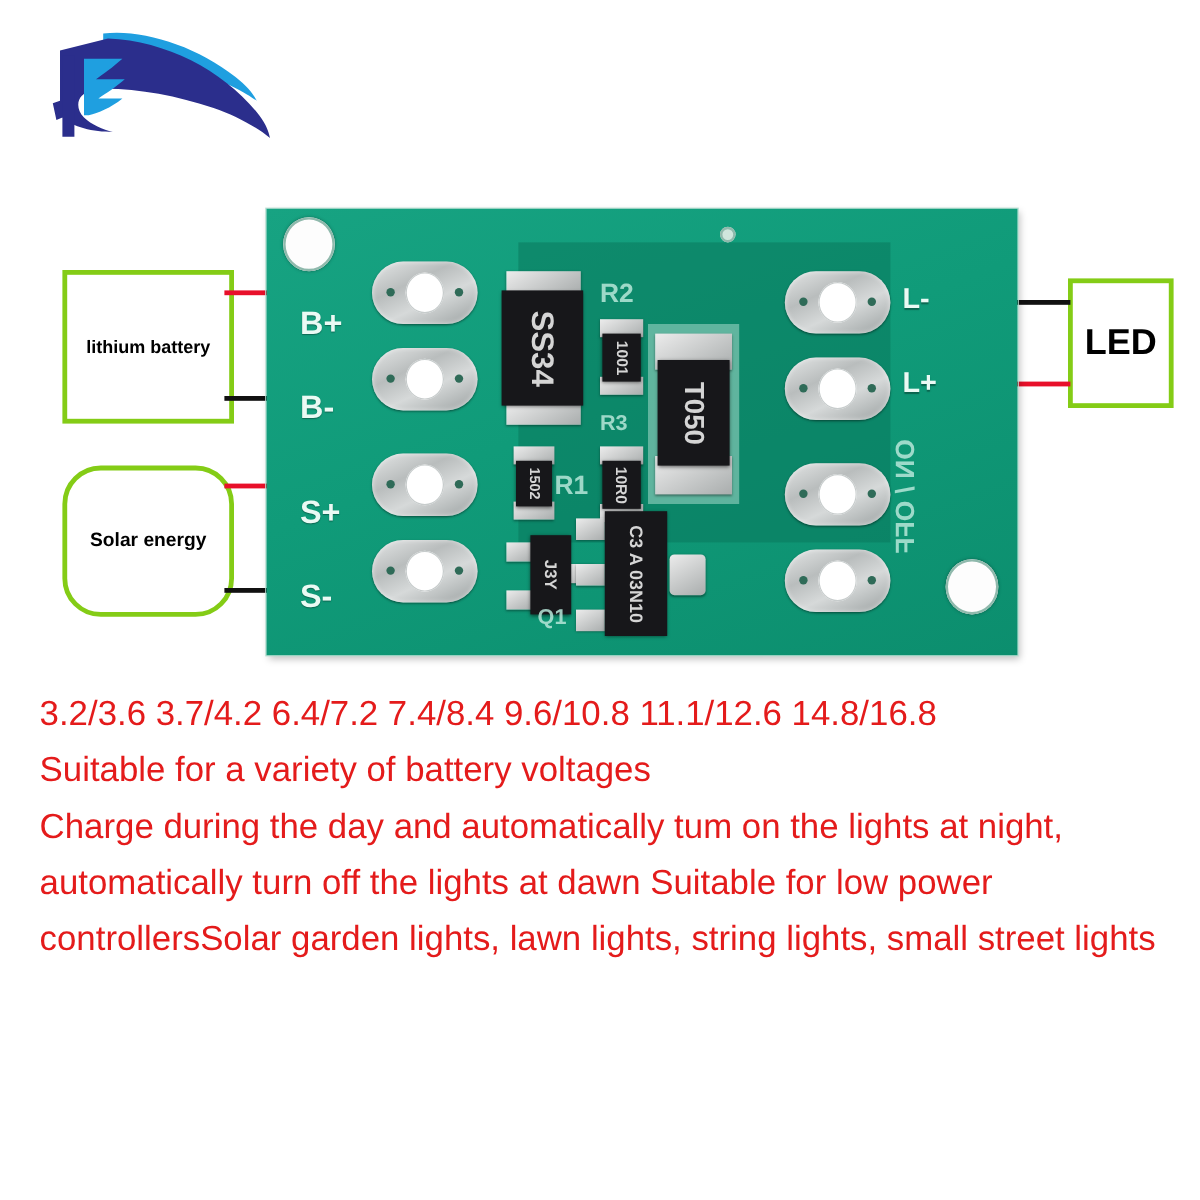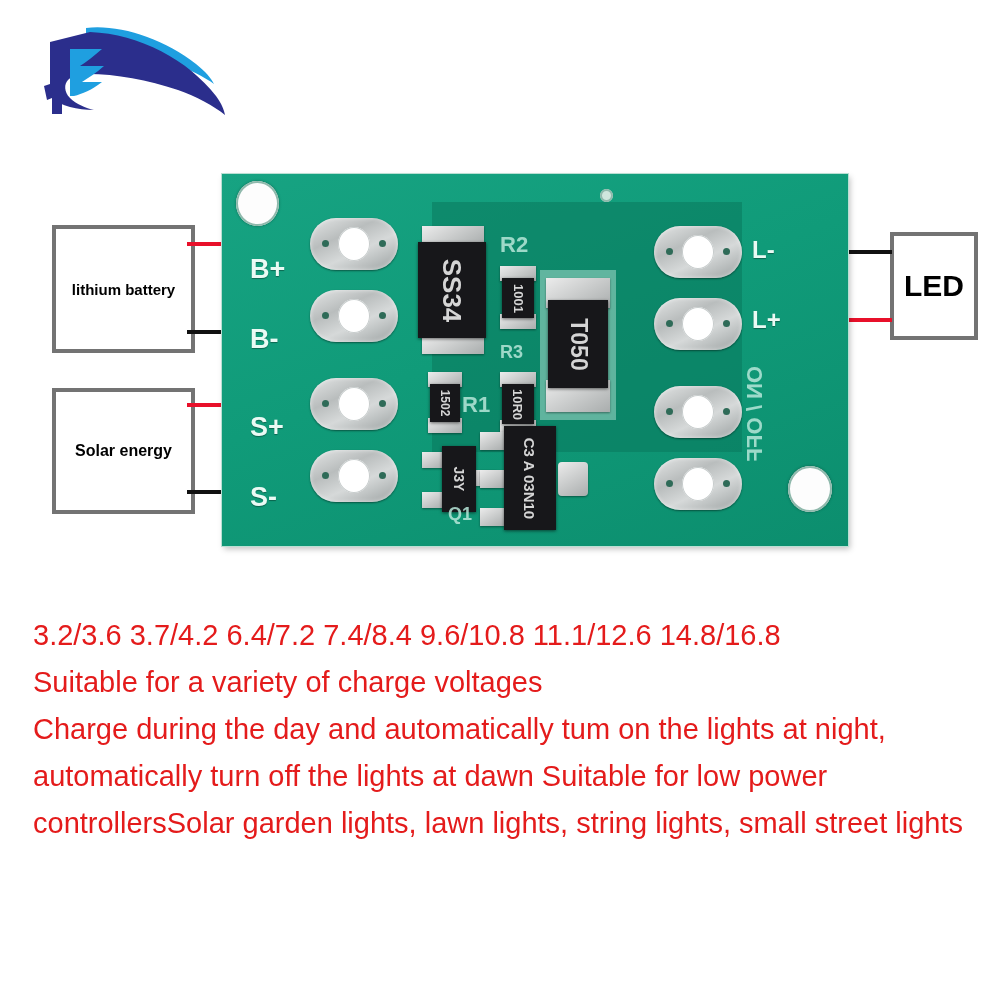--- a/index.html
+++ b/index.html
@@ -6,26 +6,26 @@
   body{width:1000px;height:1000px;position:relative;overflow:hidden;
        font-family:"Liberation Sans",sans-serif;}
 
   
   #logo-area{position:absolute;left:28px;top:26px;width:220px;height:150px;}
   #logo-mark{position:absolute;left:0;top:0;width:200px;height:95px;}
   #logo-text{position:absolute;left:2px;top:100px;font-size:40px;font-weight:bold;
              letter-spacing:1px;color:#7d7d7d;font-family:"Liberation Sans",sans-serif;}
 
   
-  .anno-box{position:absolute;border:4px solid #737373;background:#fff;
+  .anno-box{position:absolute;border:4px solid #84cc16;background:#fff;
             display:flex;align-items:center;justify-content:center;text-align:center;}
   .anno-label{color:#000;font-weight:bold;font-family:"Liberation Sans",sans-serif;}
   #box-battery{left:52px;top:225px;width:135px;height:120px;}
   #box-battery .anno-label{font-size:15px;}
-  #box-solar{left:52px;top:388px;width:135px;height:118px;}
+  #box-solar{left:52px;top:388px;width:135px;height:118px;border-radius:32px;}
   #box-solar .anno-label{font-size:16px;}
   #box-led{left:890px;top:232px;width:80px;height:100px;}
   #box-led .anno-label{font-size:30px;}
 
   
   .lead{position:absolute;height:4px;}
   .lead.red{background:#e8102a;}
   .lead.black{background:#111;}
 
   
@@ -61,21 +61,21 @@
         box-shadow:0 1px 3px rgba(0,0,0,.55);display:flex;
         align-items:center;justify-content:center;color:#cfcfcf;}
   .comp-txt{font-family:"Liberation Sans",sans-serif;font-weight:bold;color:#d5d5d5;}
   .term{position:absolute;background:linear-gradient(150deg,#ececec,#a9adad);
         box-shadow:0 1px 2px rgba(0,0,0,.4);}
   .silk{position:absolute;color:#b7e7d9;font-weight:bold;
         font-family:"Liberation Sans",sans-serif;opacity:.85;}
 
   
   #desc{position:absolute;left:33px;top:572px;width:940px;color:#e41b1b;
-        font-family:"Liberation Sans",sans-serif;font-size:29px;line-height:47px;margin-top:40px;}
+        font-family:"Liberation Sans",sans-serif;font-size:29px;line-height:47px;}
   #desc .line{white-space:nowrap;}
   #desc .wrap{white-space:normal;}
 </style>
 </head>
 <body>
 
 <div id="logo-area">
   <div id="logo-mark">
     <svg viewBox="0 0 200 95" width="200" height="95">
       <path d="M58 2 C90 -2 135 12 168 38 C178 46 183 52 186 58 C178 52 160 42 140 36 C150 44 160 54 166 62
@@ -209,15 +209,15 @@
   <div class="term" style="left:258px;top:334px;width:24px;height:18px;"></div>
   <div class="term" style="left:336px;top:288px;width:30px;height:34px;border-radius:4px;"></div>
   <div class="comp" style="left:282px;top:252px;width:52px;height:104px;">
     <span class="comp-txt" style="font-size:15px;transform:rotate(90deg);white-space:nowrap;">C3 A 03N10</span>
   </div>
 
 </div>
 
 <div id="desc">
   <div class="line">3.2/3.6 3.7/4.2 6.4/7.2 7.4/8.4 9.6/10.8 11.1/12.6 14.8/16.8</div>
-  <div class="line">Suitable for a variety of charge voltages</div>
+  <div class="line">Suitable for a variety of battery voltages</div>
   <div class="wrap">Charge during the day and automatically tum on the lights at night, automatically turn off the lights at dawn Suitable for low power controllersSolar garden lights, lawn lights, string lights, small street lights</div>
 </div>
 
 </body></html>

